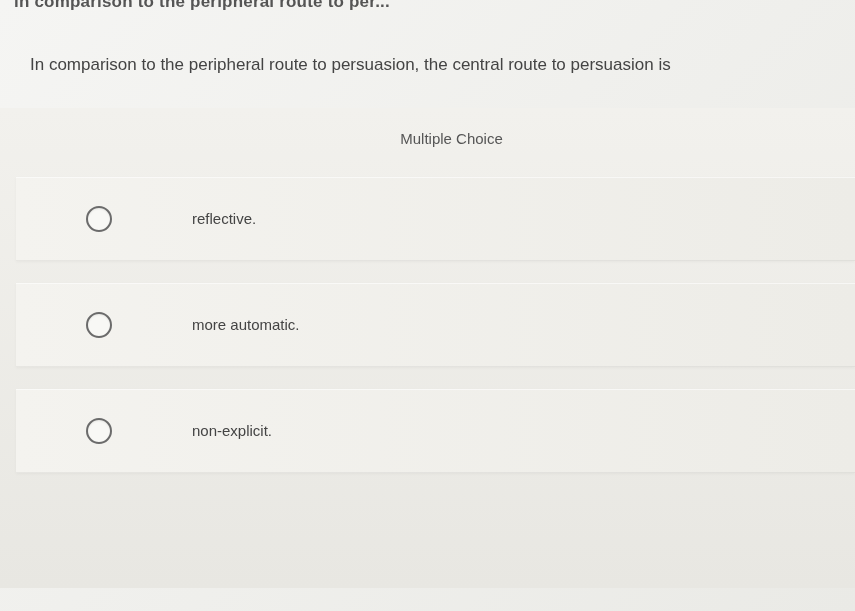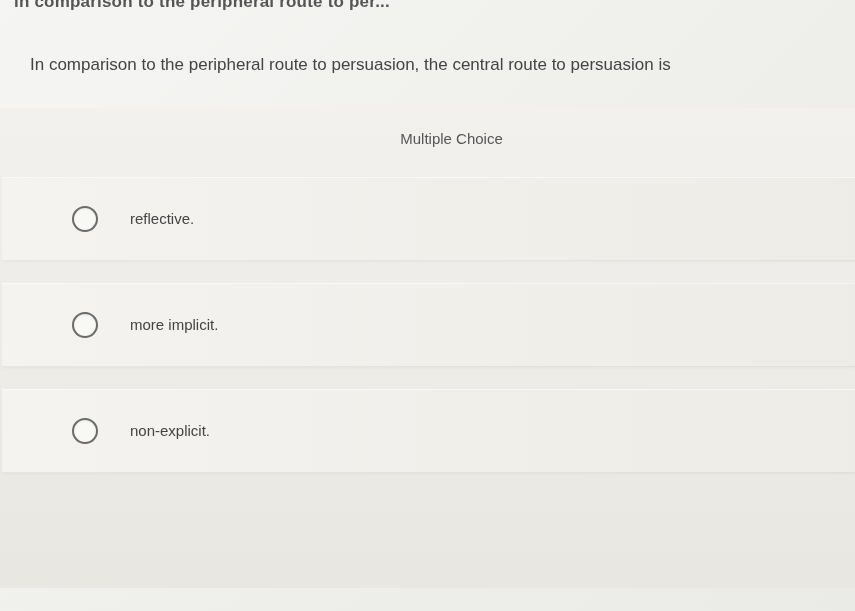--- a/index.html
+++ b/index.html
@@ -41,25 +41,26 @@
     }
     .mc-label {
       font-size: 15px;
       color: #555;
       padding: 0 0 30px 48px;
     }
     .option-row {
       display: flex;
       align-items: center;
       background: linear-gradient(90deg, #f4f3ef 0%, #edece7 100%);
-      margin: 0 0 22px 2px;
+      margin: 0 0 22px 16px;
       padding: 28px 20px 28px 70px;
       border-top: 1px solid rgba(255,255,255,0.6);
       border-bottom: 1px solid rgba(0,0,0,0.05);
       box-shadow: 0 1px 3px rgba(0,0,0,0.04);
+      gap: 48px;
     }
     .radio-circle {
       width: 26px;
       height: 26px;
       border: 2px solid #6b6b6b;
       border-radius: 50%;
       background: #f8f8f5;
       flex-shrink: 0;
       margin-right: 32px;
       box-shadow: inset 0 1px 2px rgba(0,0,0,0.08);
@@ -83,20 +84,20 @@
   <div class="mc-label">Multiple Choice</div>
 
   <div class="option-row">
     <div class="radio-circle"></div>
     <div class="option-text">reflective.</div>
   </div>
 
 
   <div class="option-row">
     <div class="radio-circle"></div>
-    <div class="option-text">more implicit.</div>
+    <div class="option-text">more automatic.</div>
   </div>
 
   <div class="option-row">
     <div class="radio-circle"></div>
     <div class="option-text">non-explicit.</div>
   </div>
 </div>
 
 </body></html>

